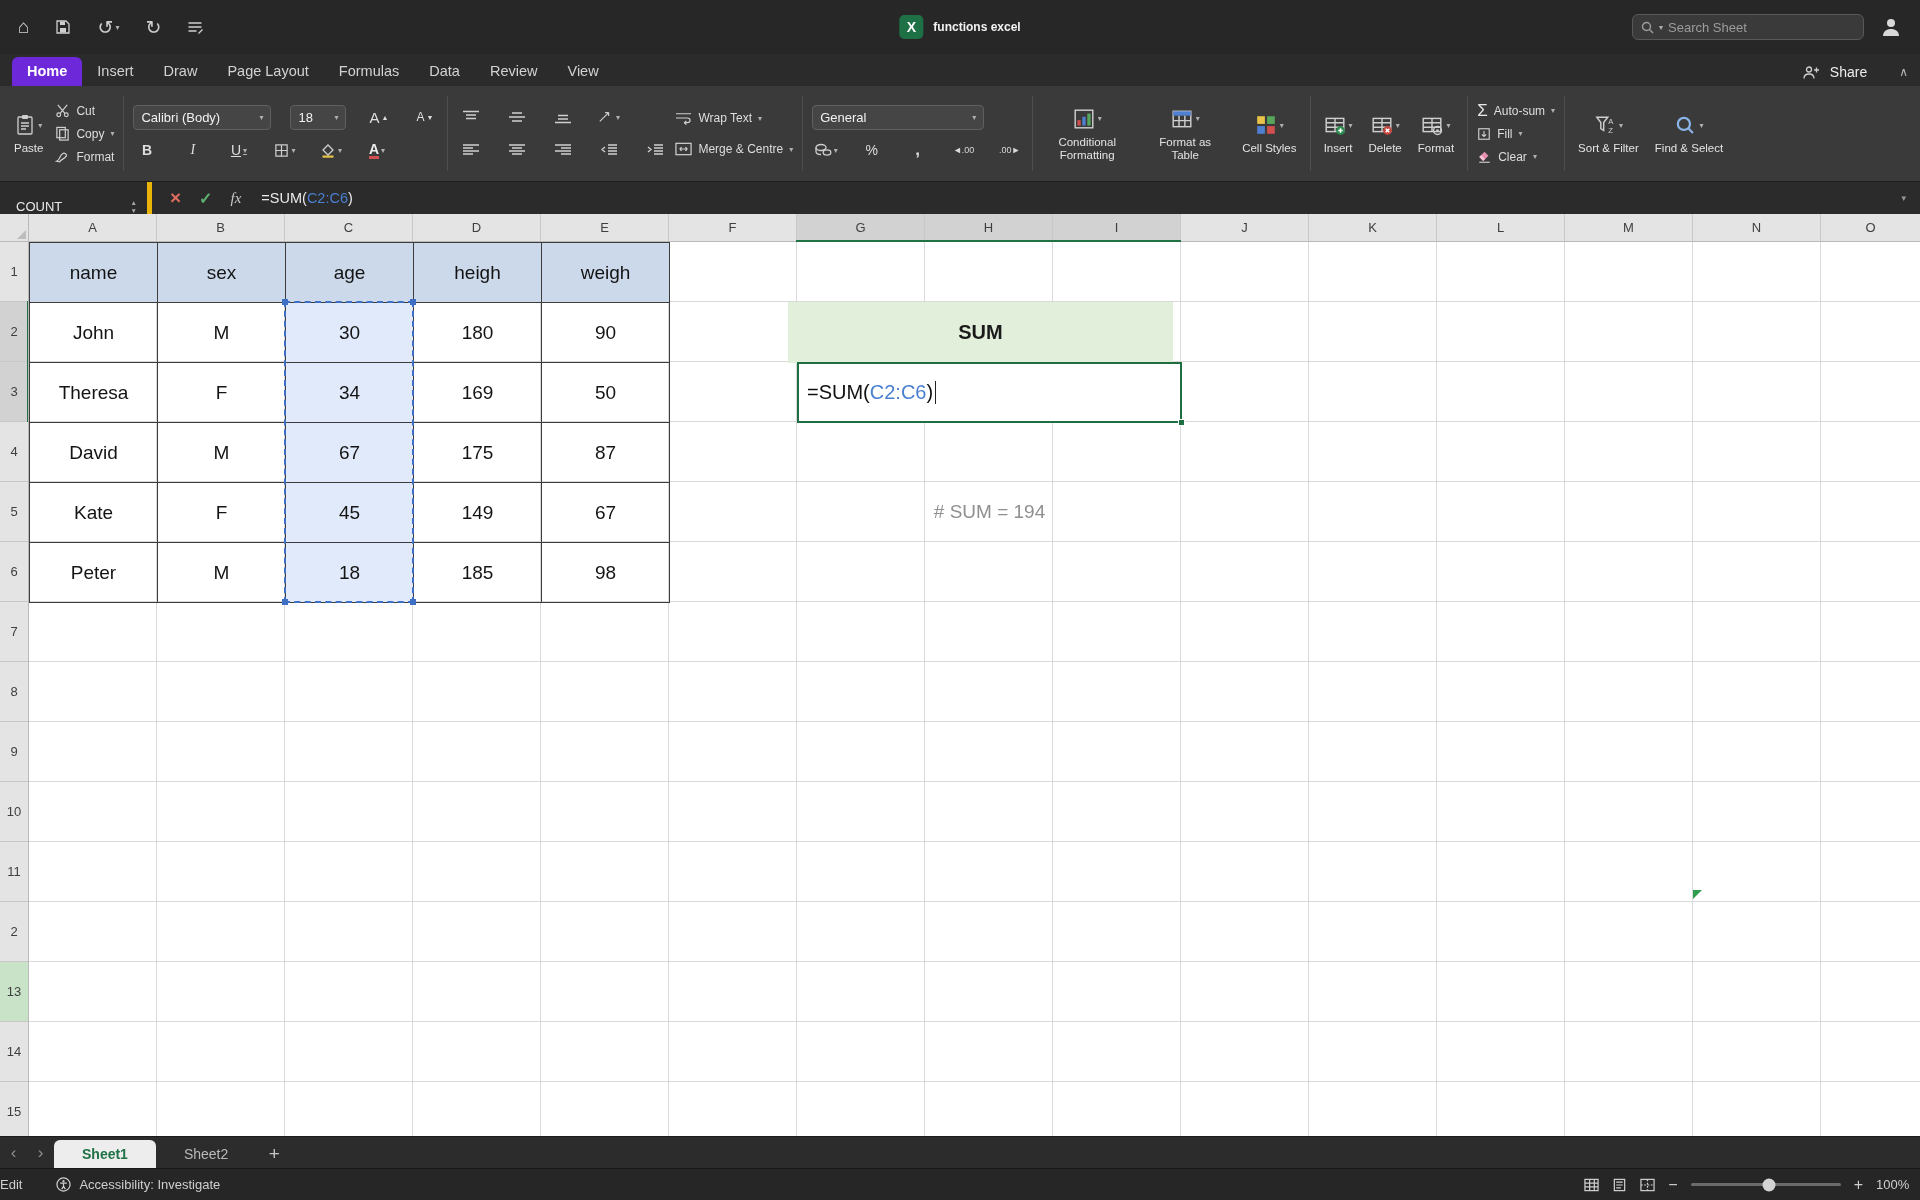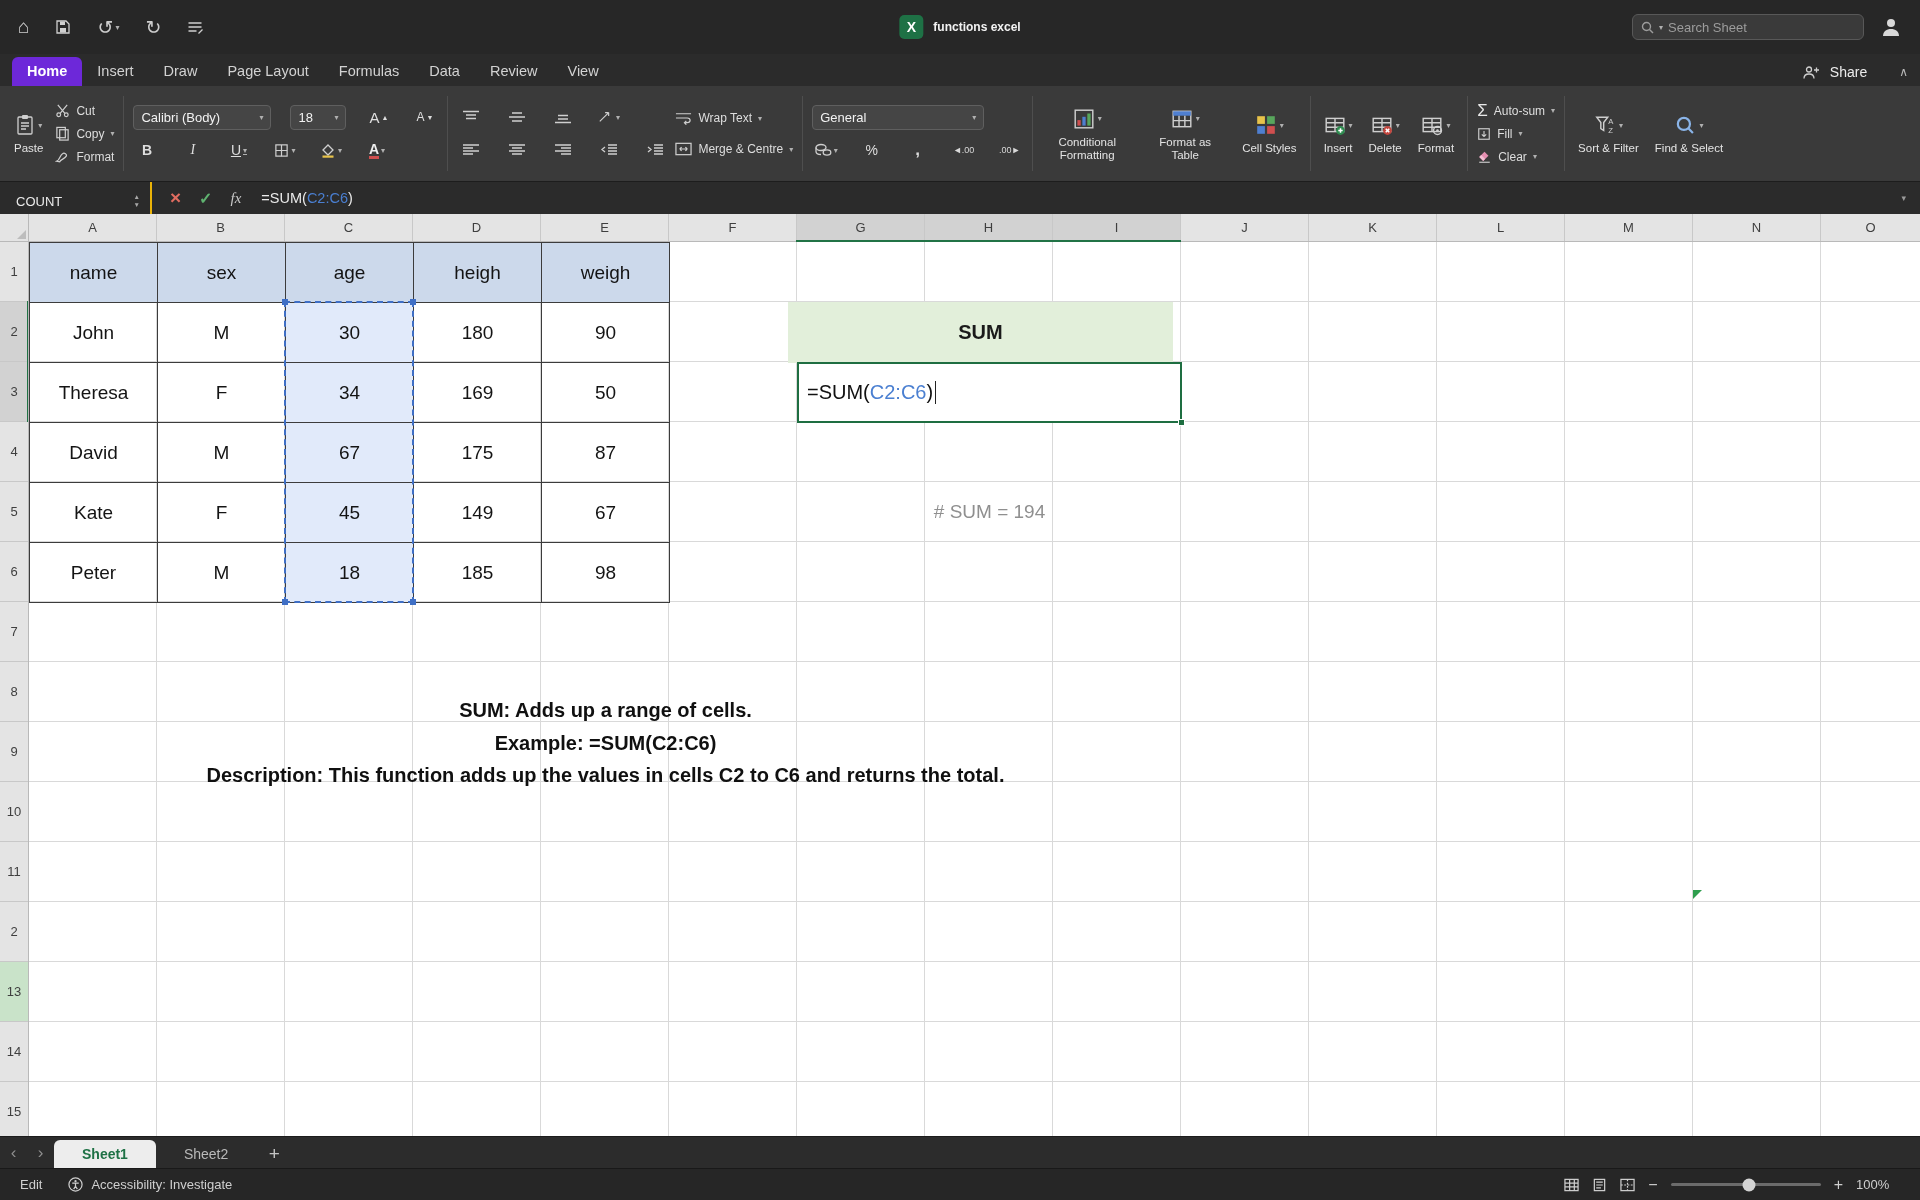--- a/index.html
+++ b/index.html
@@ -44,21 +44,21 @@
   .tool.underl span{text-decoration:underline}
   .fA{font-size:14px;font-weight:bold;color:#eee;border-bottom:3px solid #d04f4f;line-height:14px}
   .dec{font-size:9px;color:#d8d8d8;letter-spacing:0}
   .sigma{font-size:17px;color:#e8e8e8}
   .comma{font-size:17px;font-weight:bold}
   .s{fill:none;stroke:#cfcfcf;stroke-width:1.3}
   svg{display:block}
 
   
   .fbar{height:33px;background:#2b2b2b;display:flex;align-items:center;border-top:1px solid #1d1d1d;flex:none;color:#eaeaea}
-  .namebox{width:152px;height:100%;display:flex;align-items:flex-start;justify-content:space-between;padding:12px 10px 0 16px;font-size:13px;border-right:2px solid #eab308;cursor:default}
+  .namebox{width:152px;height:100%;display:flex;align-items:flex-end;justify-content:space-between;padding:12px 10px 0 16px;font-size:13px;border-right:5px solid #eab308;cursor:default}
   .spin{display:flex;flex-direction:column;gap:1px}
   .spin i{font-style:normal;font-size:6.5px;line-height:6.5px;color:#a8a8a8}
   .fx-cancel{color:#e06c60;font-size:19px;font-weight:bold;margin-left:18px;cursor:default}
   .fx-ok{color:#5fb270;font-size:16px;font-weight:bold;margin-left:18px;cursor:default}
   .fx{font-family:"Liberation Serif",serif;font-style:italic;font-size:15px;color:#c8c8c8;margin-left:18px;cursor:default}
   .finput{flex:1;margin-left:20px;font-size:14.5px;display:flex;align-items:center;cursor:text}
   .fref{color:#4a7fd1}
   .fbar-chev{margin:0 14px;font-size:9px;color:#9a9a9a}
 
   
@@ -96,21 +96,21 @@
 
   
   .sheetbar{height:32px;background:#2c2c2c;display:flex;align-items:flex-end;border-top:1px solid #1c1c1c;flex:none}
   .tabnav{display:flex;align-items:center;height:100%}
   .tabnav span{width:27px;text-align:center;color:#8f8f8f;font-size:17px;cursor:default}
   .stab{height:28px;padding:0 28px;display:flex;align-items:center;font-size:14px;color:#b9b9b9;border-radius:6px 6px 0 0;cursor:default}
   .stab.active{background:#ededed;color:#1e7145;font-weight:bold}
   .addsheet{width:36px;height:28px;display:flex;align-items:center;justify-content:center;color:#c4c4c4;font-size:19px;cursor:default}
 
   
-  .statusbar{height:32px;background:#262626;display:flex;align-items:center;padding:0 20px;gap:26px;color:#cfcfcf;font-size:13px;border-top:1px solid #191919;flex:none}
+  .statusbar{height:32px;background:#262626;display:flex;align-items:center;padding:0 0;gap:34px;color:#cfcfcf;font-size:13px;border-top:1px solid #191919;flex:none}
   .sacc{display:flex;align-items:center;gap:8px}
   .sright{margin-left:auto;display:flex;align-items:center;gap:13px}
   .zbtn{font-size:16px;color:#cfcfcf;cursor:default}
   .ztrack{width:150px;height:3px;background:#6b6b6b;border-radius:2px;position:relative;cursor:default}
   .zthumb{position:absolute;left:52%;top:50%;transform:translate(-50%,-50%);width:13px;height:13px;border-radius:50%;background:#d4d4d4}
   .zpct{width:44px;text-align:left}
 </style>
 </head>
 <body>
 
@@ -635,25 +635,20 @@
 
       <div class="ants">
         <i class="tl"></i>
           <i class="tr"></i>
           <i class="bl"></i>
           <i class="br"></i>
       </div>
 
       <div class="sum-res"># SUM = 194</div>
 
-      <div class="notes">
-        <div>SUM: Adds up a range of cells.</div>
-        <div>Example: =SUM(C2:C6)</div>
-        <div>Description: This function adds up the values in cells C2 to C6 and returns the total.</div>
-      </div>
 
       <div class="gmarker"></div>
     </div>
   </div>
 
   <div class="sheetbar">
     <div class="tabnav">
       <span>‹</span>
       <span>›</span>
     </div>

